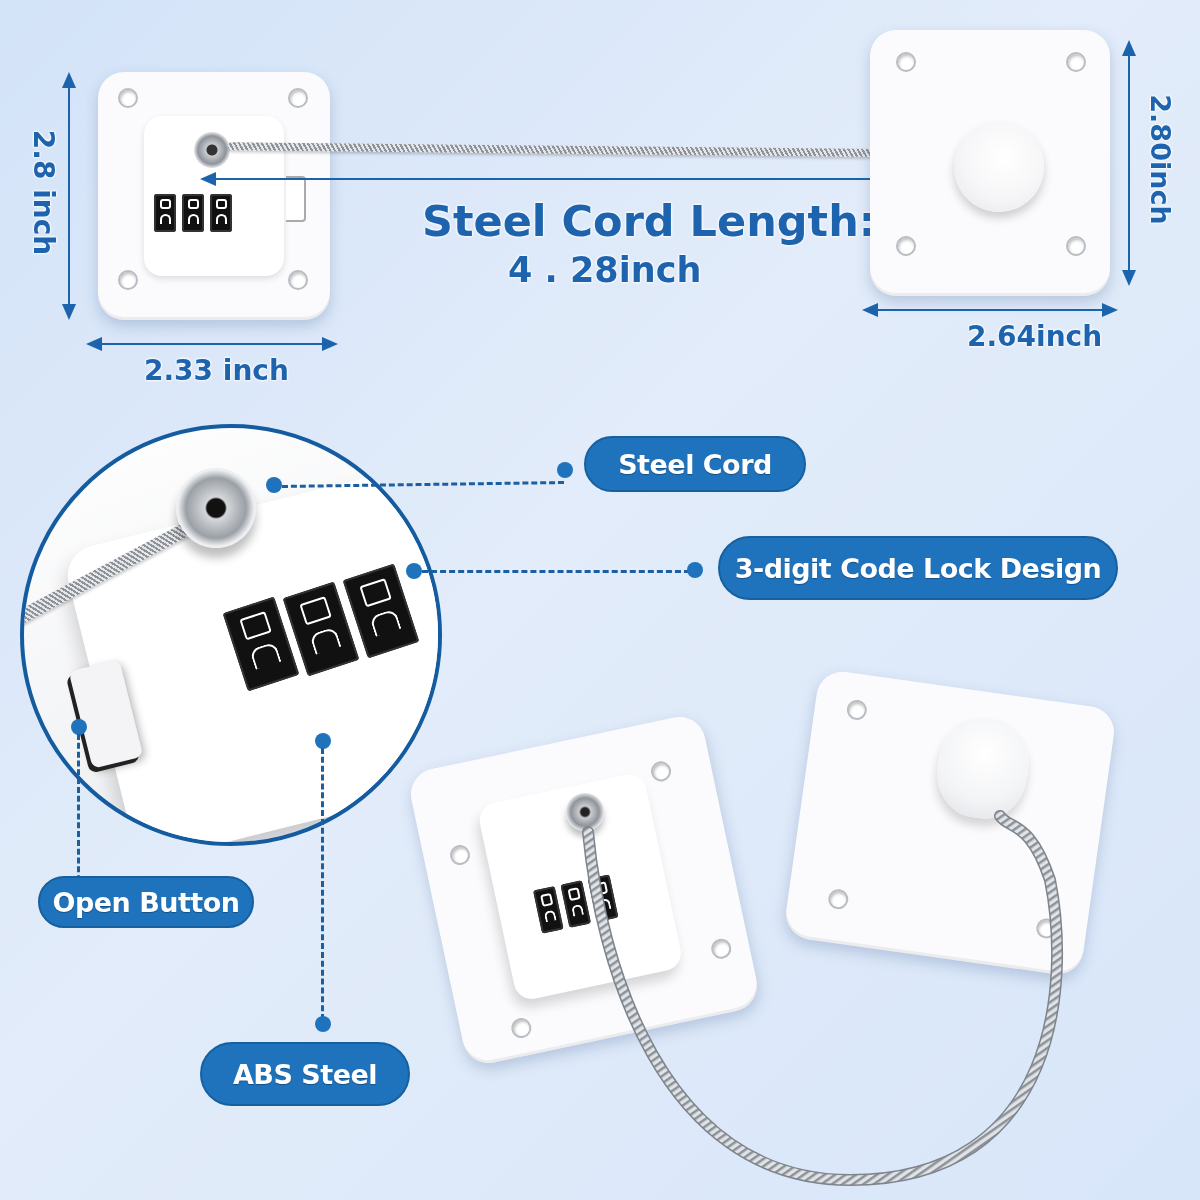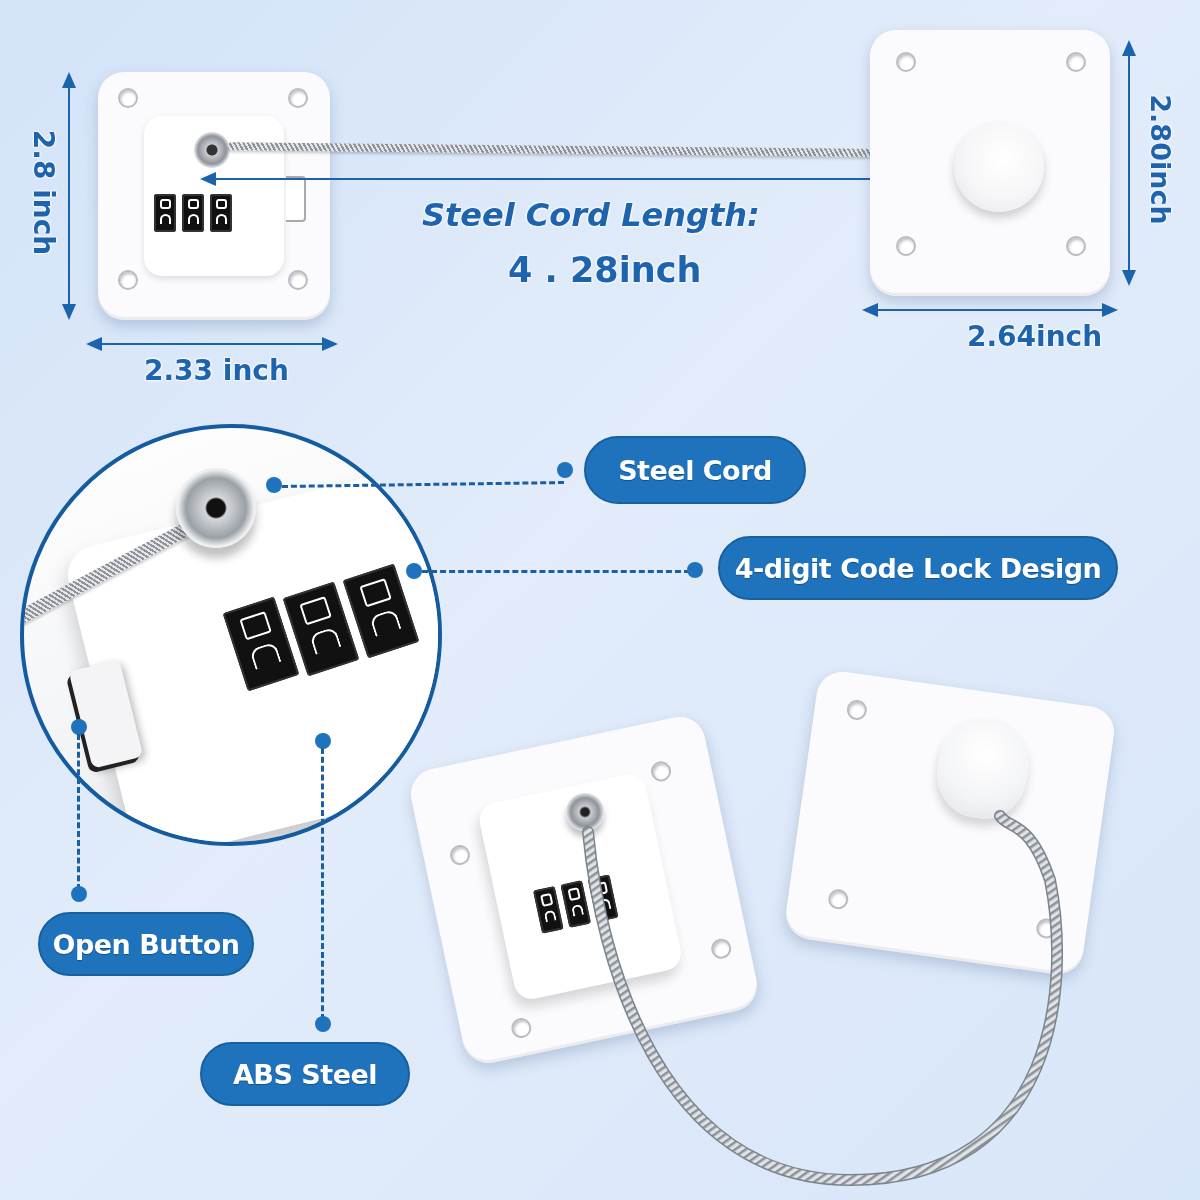--- a/index.html
+++ b/index.html
@@ -78,21 +78,21 @@
       <div class="d9"></div>
     </div>
 </div>
 
 <div class="cable" style="left:228px;top:146px;width:724px;transform:rotate(0.6deg);"></div>
 
 <div class="arrowline" style="left:212px;top:178px;width:730px;height:2px;"></div>
 <div class="abs" style="left:200px;top:172px;width:0;height:0;border-top:7px solid transparent;border-bottom:7px solid transparent;border-right:16px solid #1b63ad;"></div>
 <div class="abs" style="left:936px;top:170px;width:0;height:0;border-top:7px solid transparent;border-bottom:7px solid transparent;border-left:16px solid #1b63ad;"></div>
 
-<div class="dim-text" style="left:422px;top:196px;font-size:32px;font-style:italic;">Steel Cord Length:</div>
+<div class="dim-text" style="left:422px;top:196px;font-size:43px;">Steel Cord Length:</div>
 <div class="dim-text" style="left:508px;top:250px;font-size:35px;">4 . 28inch</div>
 
 <div class="arrowline" style="left:68px;top:84px;width:2px;height:228px;"></div>
 <div class="abs" style="left:62px;top:72px;border-left:7px solid transparent;border-right:7px solid transparent;border-bottom:16px solid #1b63ad;"></div>
 <div class="abs" style="left:62px;top:304px;border-left:7px solid transparent;border-right:7px solid transparent;border-top:16px solid #1b63ad;"></div>
 <div class="dim-text" style="left:-22px;top:176px;font-size:28px;transform:rotate(90deg);transform-origin:center;width:130px;text-align:center;">2.8 inch</div>
 
 <div class="arrowline" style="left:98px;top:343px;width:232px;height:2px;"></div>
 <div class="abs" style="left:86px;top:337px;border-top:7px solid transparent;border-bottom:7px solid transparent;border-right:16px solid #1b63ad;"></div>
 <div class="abs" style="left:322px;top:337px;border-top:7px solid transparent;border-bottom:7px solid transparent;border-left:16px solid #1b63ad;"></div>
@@ -136,31 +136,31 @@
       <div class="d0"></div>
       <div class="d9"></div>
     </div>
 
   <div class="abs" style="left:56px;top:236px;width:52px;height:100px;background:#f4f4f6;border-radius:8px;box-shadow:-4px 4px 0 #222, 2px 4px 8px rgba(0,0,0,0.3);transform:rotate(-14deg);"></div>
 </div>
 
 <div class="dot" style="left:266px;top:477px;"></div>
 <div class="dash-h" style="left:282px;top:483px;width:282px;transform:rotate(-0.8deg);"></div>
 <div class="dot" style="left:557px;top:462px;"></div>
-<div class="pill" style="left:584px;top:436px;width:222px;height:68px;">Steel Cord</div>
+<div class="pill" style="left:584px;top:436px;width:222px;height:56px;">Steel Cord</div>
 
 <div class="dot" style="left:406px;top:563px;"></div>
 <div class="dash-h" style="left:422px;top:570px;width:268px;"></div>
 <div class="dot" style="left:687px;top:562px;"></div>
-<div class="pill" style="left:718px;top:536px;width:400px;height:64px;">4-digit Code Lock Design</div>
+<div class="pill" style="left:718px;top:536px;width:400px;height:64px;">3-digit Code Lock Design</div>
 
 <div class="dot" style="left:71px;top:719px;"></div>
 <div class="dash-v" style="left:77px;top:734px;height:156px;"></div>
 <div class="dot" style="left:71px;top:886px;"></div>
-<div class="pill" style="left:38px;top:912px;width:216px;height:64px;">Open Button</div>
+<div class="pill" style="left:38px;top:876px;width:216px;height:52px;">Open Button</div>
 
 <div class="dot" style="left:315px;top:733px;"></div>
 <div class="dash-v" style="left:321px;top:748px;height:272px;"></div>
 <div class="dot" style="left:315px;top:1016px;"></div>
 <div class="pill" style="left:200px;top:1042px;width:210px;height:64px;">ABS Steel</div>
 
 <div class="plate" style="left:800px;top:688px;width:300px;height:270px;transform:rotate(8deg);">
   <div class="hole" style="left:32px;top:26px;"></div>
   <div class="hole" style="left:40px;top:216px;"></div>
   <div class="hole" style="left:250px;top:216px;"></div>

